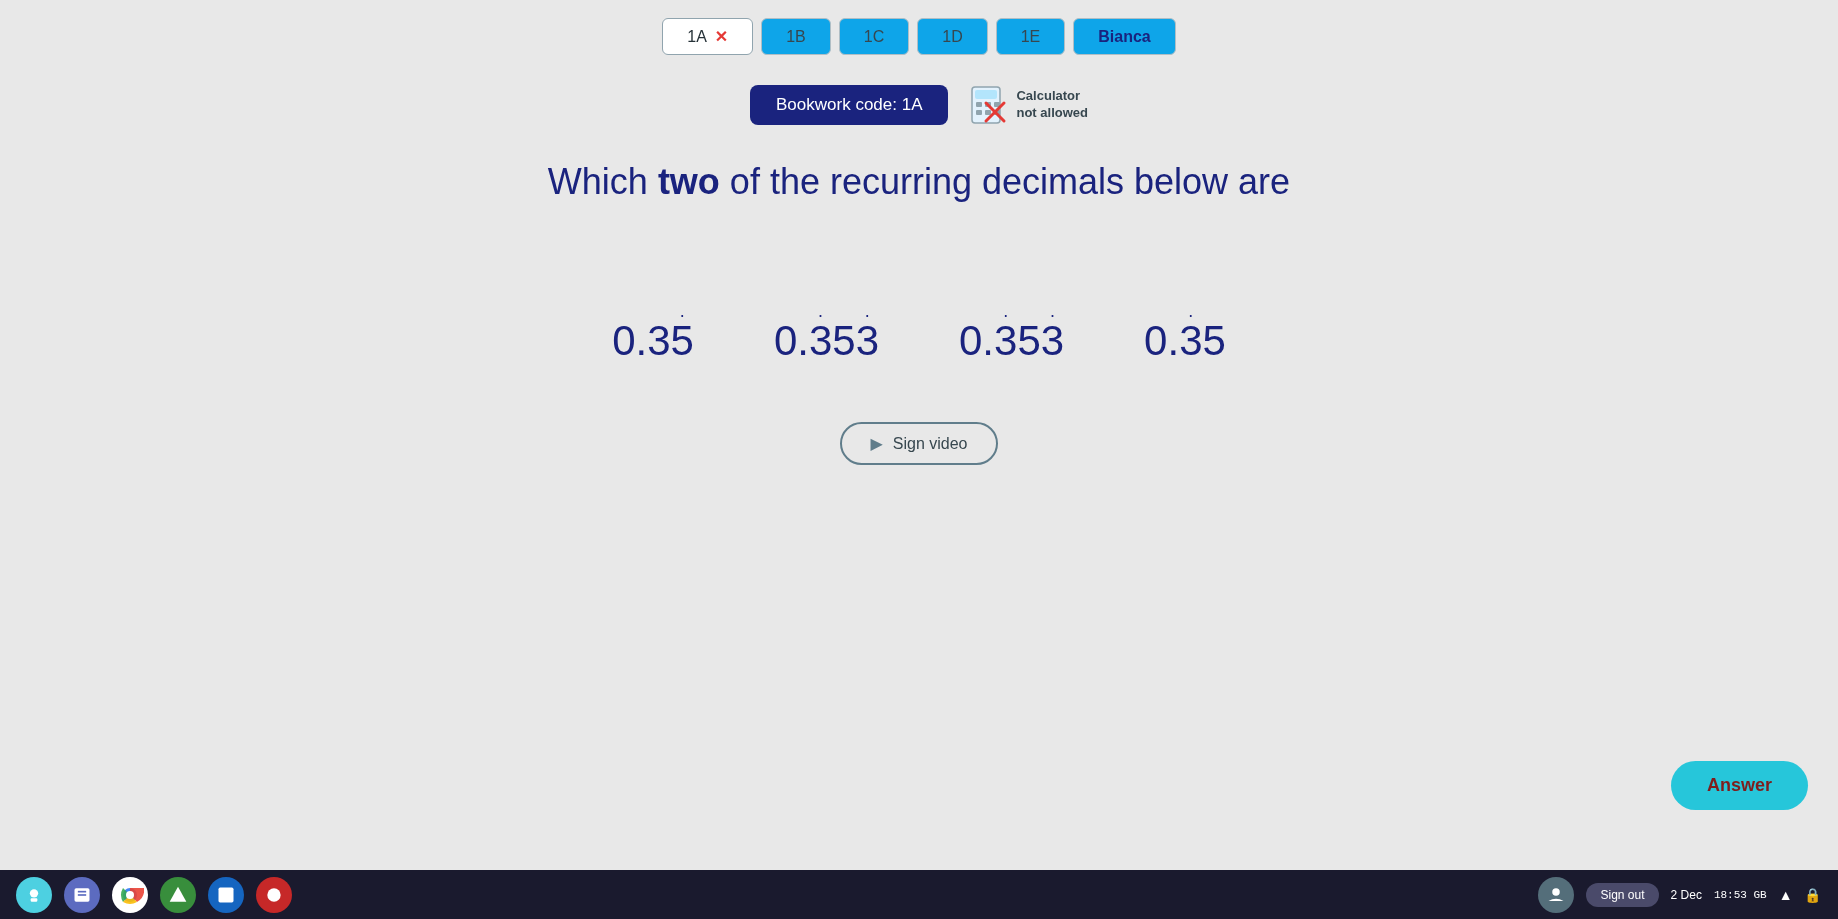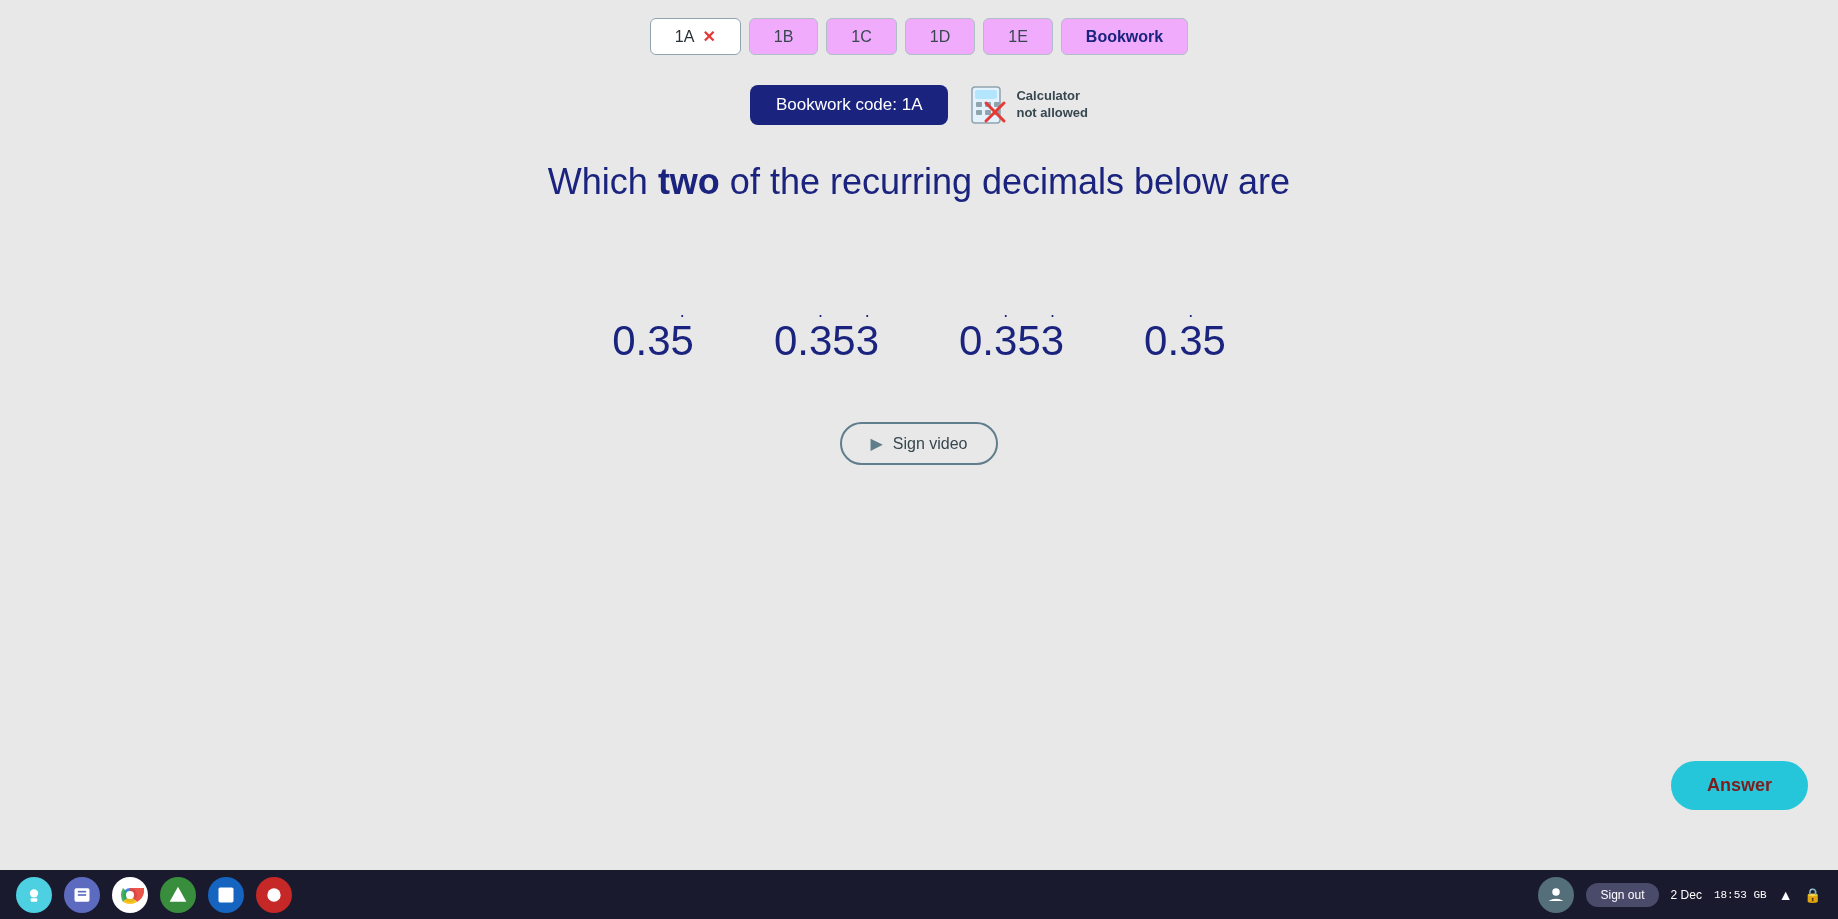--- a/index.html
+++ b/index.html
@@ -77,21 +77,21 @@
       display: flex;
       justify-content: center;
       gap: 8px;
       padding: 18px 0 10px 0;
     }
 
     .tab-item {
       padding: 8px 24px;
       border: 1.5px solid #b0bec5;
       border-radius: 6px;
-      background: #f0abfc;
+      background: #0ea5e9;
       color: #37474f;
       font-size: 16px;
       cursor: pointer;
       display: flex;
       align-items: center;
       gap: 8px;
     }
 
     .tab-item.active {
       background: white;
@@ -350,21 +350,21 @@
     <div class="tab-item">
       <span>1C</span>
     </div>
     <div class="tab-item">
       <span>1D</span>
     </div>
     <div class="tab-item">
       <span>1E</span>
     </div>
     <div class="tab-item summary-tab">
-      <span>Bookwork</span>
+      <span>Bianca</span>
     </div>
   </div>
 
   <div class="content">
     <div class="content-wrapper">
 
       <div class="bookwork-row">
         <div class="bookwork-badge">Bookwork code: 1A</div>
         <div class="calc-indicator">
           <div class="calc-icon">

